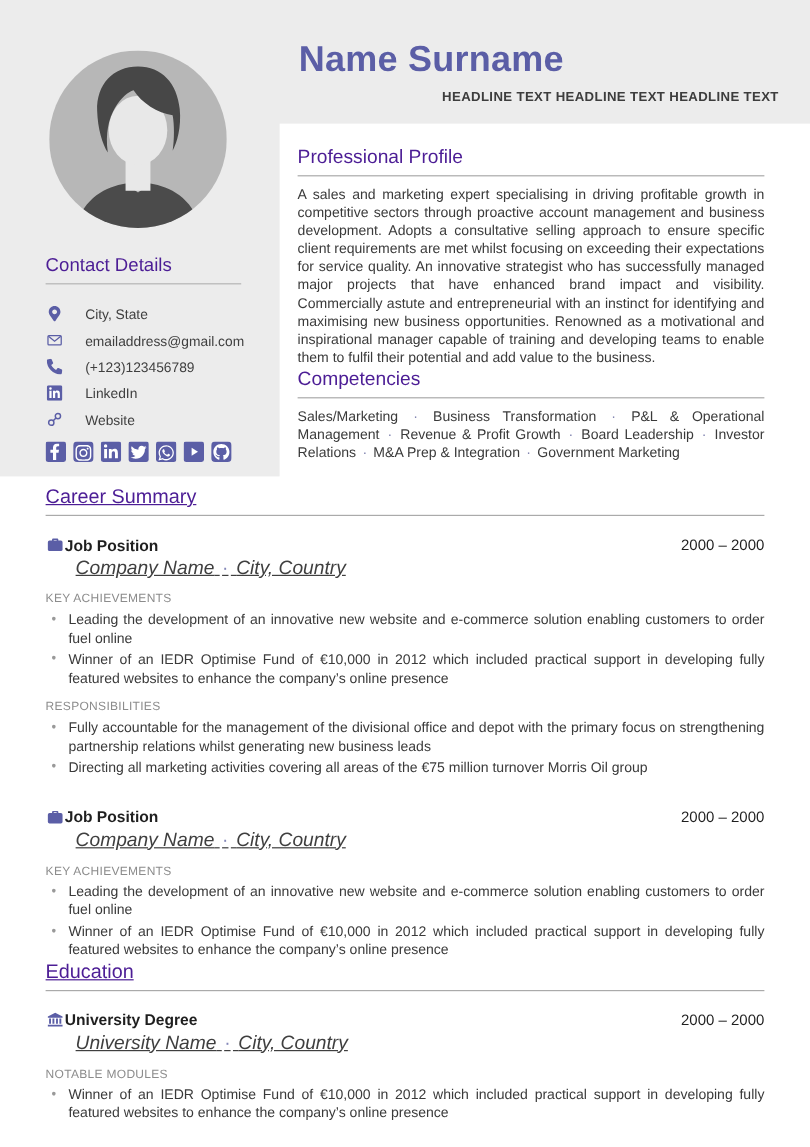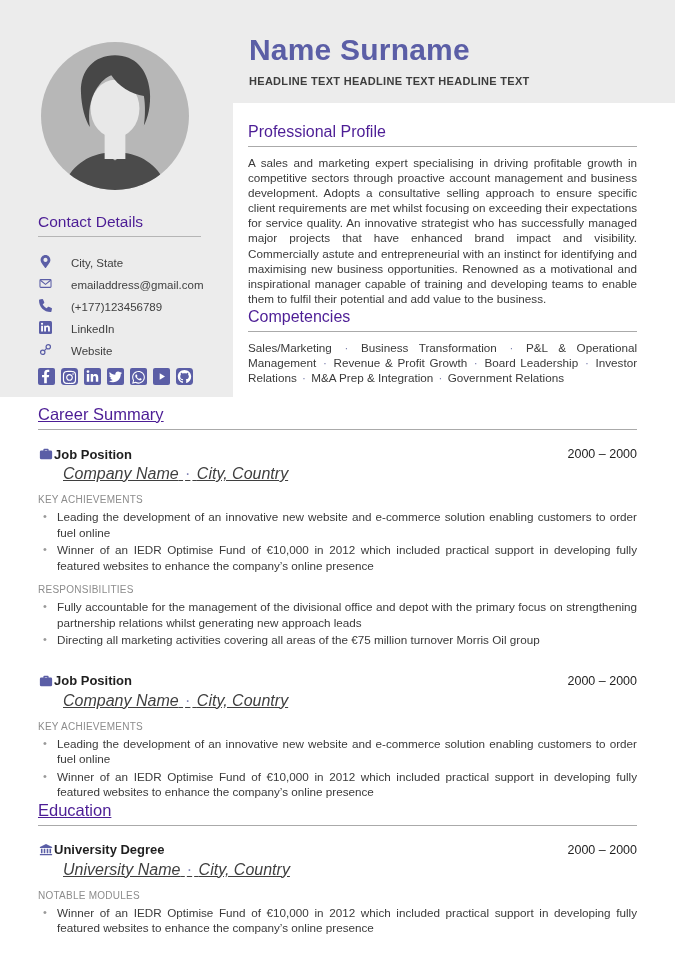--- a/index.html
+++ b/index.html
@@ -11,21 +11,21 @@
     color:#3a3a3a;
   }
   .page{position:relative;width:675px;height:956px;}
   .banner{position:absolute;left:0;top:0;width:675px;height:103px;background:var(--panel);}
   .sidebar-bg{position:absolute;left:0;top:0;width:233px;height:397px;background:var(--panel);}
   .avatar{position:absolute;left:41px;top:42px;width:148px;height:148px;}
   .avatar svg{width:100%;height:100%;display:block;}
 
   .header-text{position:absolute;left:249px;top:33px;width:400px;}
   .header-text h1{margin:0;font-size:30px;line-height:34px;font-weight:bold;color:var(--accent);letter-spacing:.2px;}
-  .headline{margin-top:8px;font-size:11px;font-weight:bold;color:#3d3d3d;letter-spacing:.3px;}
+  .headline{margin-top:8px;font-size:11px;font-weight:bold;color:#3d3d3d;letter-spacing:.3px;text-align:right;}
 
   h2.sec{margin:0;font-size:16px;line-height:21px;font-weight:400;color:#4c1d95;}
   hr.rule{border:none;border-top:1px solid #aaaaaa;margin:4px 0 0 0;height:0;}
 
   
   .contact{position:absolute;left:38px;top:211px;width:163px;}
   .contact h2.sec{font-size:15.5px;}
   .contact hr.rule{border-top-color:#b5b5b5;}
   .contact-list{list-style:none;margin:10px 0 0 0;padding:0;}
   .contact-list li{display:flex;align-items:flex-end;height:22px;gap:18px;font-size:11.5px;color:#3f3f3f;}
@@ -111,21 +111,21 @@
             </svg>
         </span>
         <span>emailaddress@gmail.com</span>
       </li>
       <li>
         <span class="cicon">
           <svg viewBox="0 0 512 512">
               <path fill="currentColor" d="M511.2 387l-23.25 100.8c-3.266 14.25-15.79 24.22-30.46 24.22C205.2 512 0 306.8 0 54.5 0 39.83 9.97 27.29 24.22 24.03L125 .77c14.7-3.4 29.72 4.22 35.82 18.12l46.52 108.5c5.44 12.78 1.77 27.67-8.98 36.45L144.5 207.1c33.98 69.22 90.26 125.5 159.5 159.5l44.08-53.8c8.69-10.78 23.69-14.51 36.47-8.98l108.5 46.51c13.91 6 21.52 21.1 18.12 35.79z"></path>
             </svg>
         </span>
-        <span>(+177)123456789</span>
+        <span>(+123)123456789</span>
       </li>
       <li>
         <span class="cicon">
           <svg viewBox="0 0 17 17">
               <rect width="17" height="17" rx="2" fill="currentColor"></rect>
               <g transform="translate(2.6,2.2) scale(0.026)" fill="#ffffff">
                 <path d="M100.28 448H7.4V148.9h92.88zM53.79 108.1C24.09 108.1 0 83.5 0 53.8a53.79 53.79 0 01107.58 0c0 29.7-24.1 54.3-53.79 54.3zM447.9 448h-92.68V302.4c0-34.7-.7-79.2-48.29-79.2-48.29 0-55.69 37.7-55.69 76.7V448h-92.78V148.9h89.08v40.8h1.3c12.4-23.5 42.69-48.3 87.88-48.3 94 0 111.28 61.9 111.28 148.9z"></path>
               </g>
             </svg>
         </span>
@@ -218,21 +218,21 @@
       <span>P&amp;L &amp; Operational Management</span>
       <span class="csep">·</span>
       <span>Revenue &amp; Profit Growth</span>
       <span class="csep">·</span>
       <span>Board Leadership</span>
       <span class="csep">·</span>
       <span>Investor Relations</span>
       <span class="csep">·</span>
       <span>M&amp;A Prep &amp; Integration</span>
       <span class="csep">·</span>
-      <span>Government Relations</span>
+      <span>Government Marketing</span>
     </p>
   </section>
 
   <section class="full-col">
     <h2 class="sec">Career Summary</h2>
     <hr class="rule">
 
     <article class="entry">
       <div class="entry-head">
         <span class="eicon">
@@ -248,21 +248,21 @@
         <span class="sep">·</span>
         <span>City, Country</span>
       </div>
       <div class="group-label">KEY ACHIEVEMENTS</div>
       <ul class="bullets">
         <li>Leading the development of an innovative new website and e-commerce solution enabling customers to order fuel online</li>
         <li>Winner of an IEDR Optimise Fund of €10,000 in 2012 which included practical support in developing fully featured websites to enhance the company’s online presence</li>
       </ul>
       <div class="group-label">RESPONSIBILITIES</div>
       <ul class="bullets">
-        <li>Fully accountable for the management of the divisional office and depot with the primary focus on strengthening partnership relations whilst generating new approach leads</li>
+        <li>Fully accountable for the management of the divisional office and depot with the primary focus on strengthening partnership relations whilst generating new business leads</li>
         <li>Directing all marketing activities covering all areas of the €75 million turnover Morris Oil group</li>
       </ul>
     </article>
 
     <article class="entry">
       <div class="entry-head">
         <span class="eicon">
           <svg viewBox="0 0 16 16">
               <path fill="currentColor" d="M6 2.1h4a1 1 0 0 1 1 1V4h2.4A1.6 1.6 0 0 1 15 5.6v7A1.6 1.6 0 0 1 13.4 14H2.6A1.6 1.6 0 0 1 1 12.6v-7A1.6 1.6 0 0 1 2.6 4H5v-.9a1 1 0 0 1 1-1zm.6 1.9h2.8v-.6H6.6z"></path>
             </svg>

